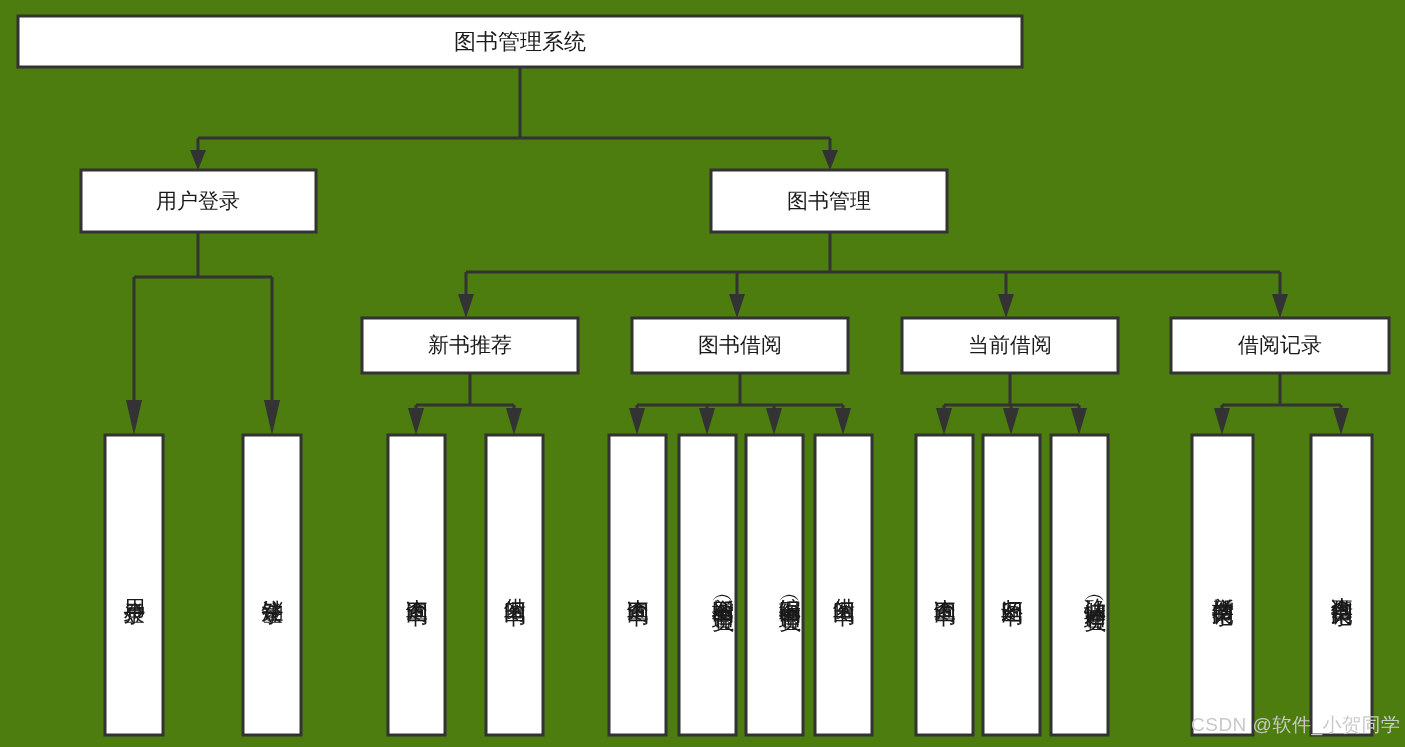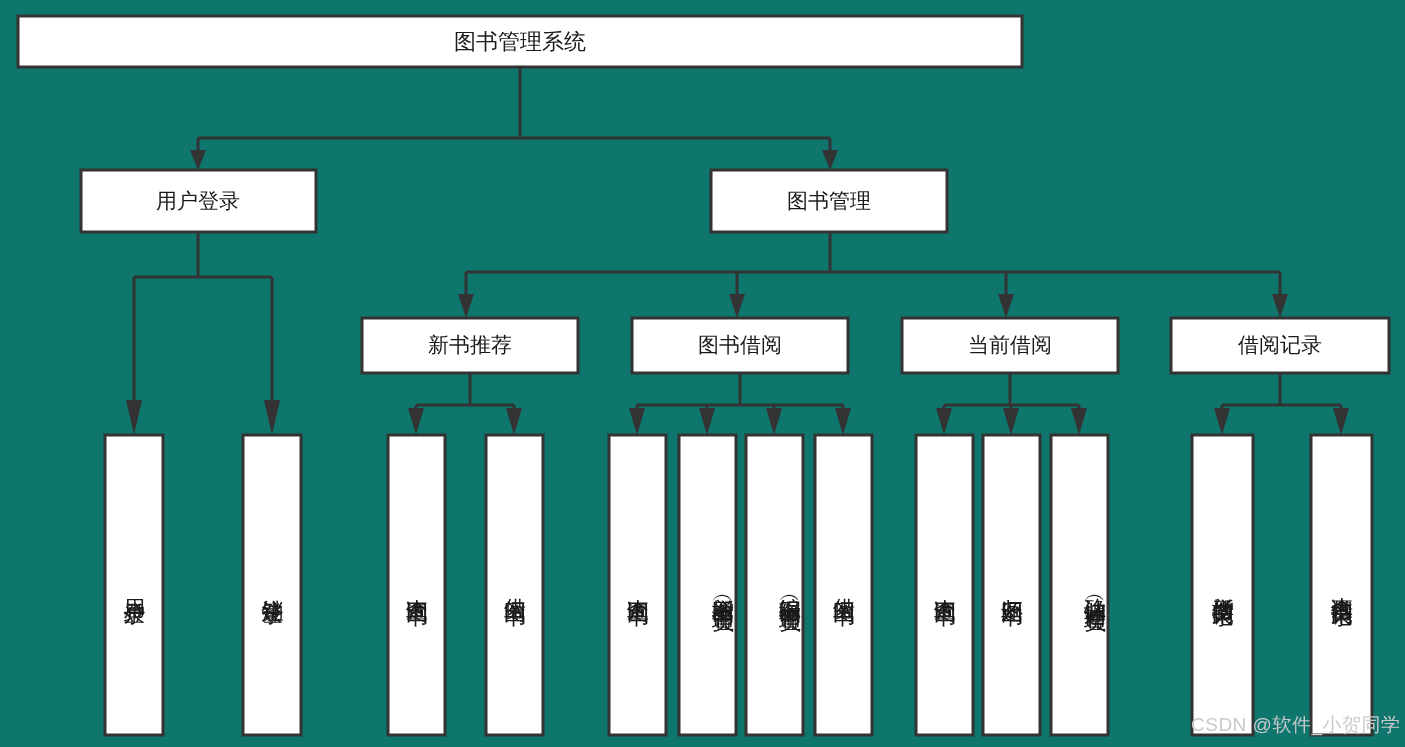--- a/index.html
+++ b/index.html
@@ -8,21 +8,21 @@
     padding: 0;
     background: #ffffff;
   }
   body {
     font-family: "Liberation Sans", "DejaVu Sans", sans-serif;
   }
   #diagram-root {
     position: relative;
     width: 1405px;
     height: 747px;
-    background: #0f766e;
+    background: #4d7c0f;
     overflow: hidden;
   }
   svg#tree-svg {
     position: absolute;
     left: 0;
     top: 0;
     width: 1405px;
     height: 747px;
     display: block;
   }

